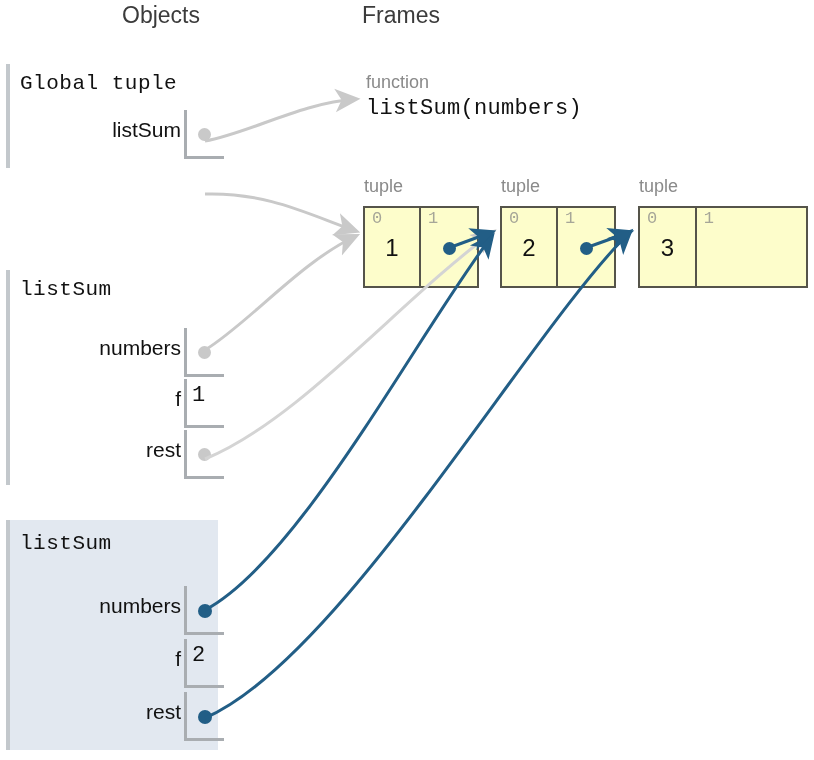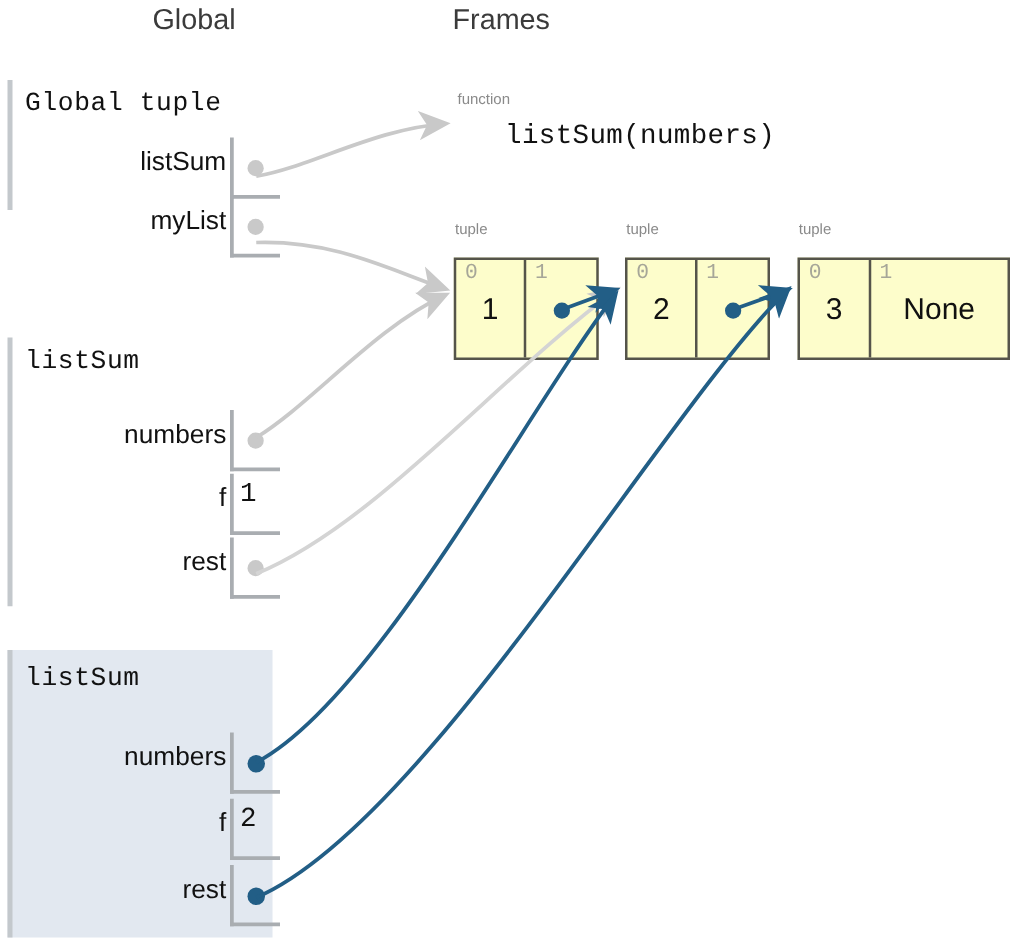--- a/index.html
+++ b/index.html
@@ -46,21 +46,21 @@
     background:#c9c9c9;left:192px;top:18px;
   }
   .ptr-dot.active{background:#225e86;width:14px;height:14px;}
   .val{
     position:absolute;left:186px;top:4px;font-size:22px;color:#111;
     font-family:"Liberation Mono","DejaVu Sans Mono",monospace;
   }
 
   
   .obj-type{
-    position:absolute;font-size:12px;color:#8a8a8a;
+    position:absolute;font-size:18px;color:#8a8a8a;
     font-family:"Liberation Sans", sans-serif;white-space:nowrap;
   }
   .fn-name{
     position:absolute;font-size:22px;color:#111;
     font-family:"Liberation Mono","DejaVu Sans Mono",monospace;
     white-space:nowrap;letter-spacing:0.3px;
   }
   .tuple{
     position:absolute;height:82px;border:2px solid #55544a;
     background:#fdfdcb;box-sizing:border-box;display:flex;
@@ -84,38 +84,33 @@
   }
 
   svg.wires{position:absolute;left:0;top:0;width:814px;height:760px;
             pointer-events:none;overflow:visible;}
 </style>
 </head>
 <body>
 
 <div class="stage">
 
-  <div class="col-head" id="hdr-frames">Global</div>
+  <div class="col-head" id="hdr-frames">Objects</div>
   <div class="col-head" id="hdr-objects">Frames</div>
 
   <div class="frame" id="frame-global" style="left:6px;top:64px;width:212px;height:104px;">
     <div class="fbar" style="height:104px;"></div>
     <div class="frame-title" style="top:8px;">Global tuple</div>
 
     <div class="var" style="left:0;top:46px;width:215px;">
       <div class="var-name" style="right:40px;">listSum</div>
       <div class="bracket"></div>
       <div class="ptr-dot"></div>
     </div>
 
-    <div class="var" style="left:0;top:93px;width:215px;">
-      <div class="var-name" style="right:40px;">myList</div>
-      <div class="bracket"></div>
-      <div class="ptr-dot"></div>
-    </div>
   </div>
 
   <div class="frame" id="frame-listsum-1" style="left:6px;top:270px;width:212px;height:215px;">
     <div class="fbar" style="height:215px;"></div>
     <div class="frame-title" style="top:8px;">listSum</div>
 
     <div class="var" style="left:0;top:58px;width:215px;">
       <div class="var-name" style="right:40px;">numbers</div>
       <div class="bracket"></div>
       <div class="ptr-dot"></div>
@@ -151,21 +146,21 @@
     </div>
 
     <div class="var" style="left:0;top:172px;width:215px;">
       <div class="var-name" style="right:40px;">rest</div>
       <div class="bracket"></div>
       <div class="ptr-dot active"></div>
     </div>
   </div>
 
   <div class="obj-type" style="left:366px;top:72px;">function</div>
-  <div class="fn-name" style="left:366px;top:96px;margin-left:38px;">listSum(numbers)</div>
+  <div class="fn-name" style="left:366px;top:96px;">listSum(numbers)</div>
 
   <div class="obj-type" style="left:364px;top:176px;">tuple</div>
   <div class="tuple" style="left:363px;top:206px;width:116px;">
     <div class="tcell" style="width:58px;">
       <div class="tidx">0</div>
       <div class="tval">1</div>
     </div>
     <div class="tcell" style="width:58px;">
       <div class="tidx">1</div>
       <div class="tdot"></div>
@@ -185,21 +180,20 @@
   </div>
 
   <div class="obj-type" style="left:639px;top:176px;">tuple</div>
   <div class="tuple" style="left:638px;top:206px;width:170px;">
     <div class="tcell" style="width:58px;">
       <div class="tidx">0</div>
       <div class="tval">3</div>
     </div>
     <div class="tcell" style="width:112px;">
       <div class="tidx">1</div>
-      <div class="tval">None</div>
     </div>
   </div>
 
   <svg class="wires" viewBox="0 0 814 760">
     <defs>
       <marker id="ah-gray" markerWidth="9" markerHeight="9" refX="7" refY="4.5" orient="auto" markerUnits="strokeWidth">
         <path d="M0,0.6 L8.5,4.5 L0,8.4 L2.2,4.5 Z" fill="#c9c9c9"></path>
       </marker>
       <marker id="ah-blue" markerWidth="9" markerHeight="9" refX="7" refY="4.5" orient="auto" markerUnits="strokeWidth">
         <path d="M0,0.6 L8.5,4.5 L0,8.4 L2.2,4.5 Z" fill="#225e86"></path>

